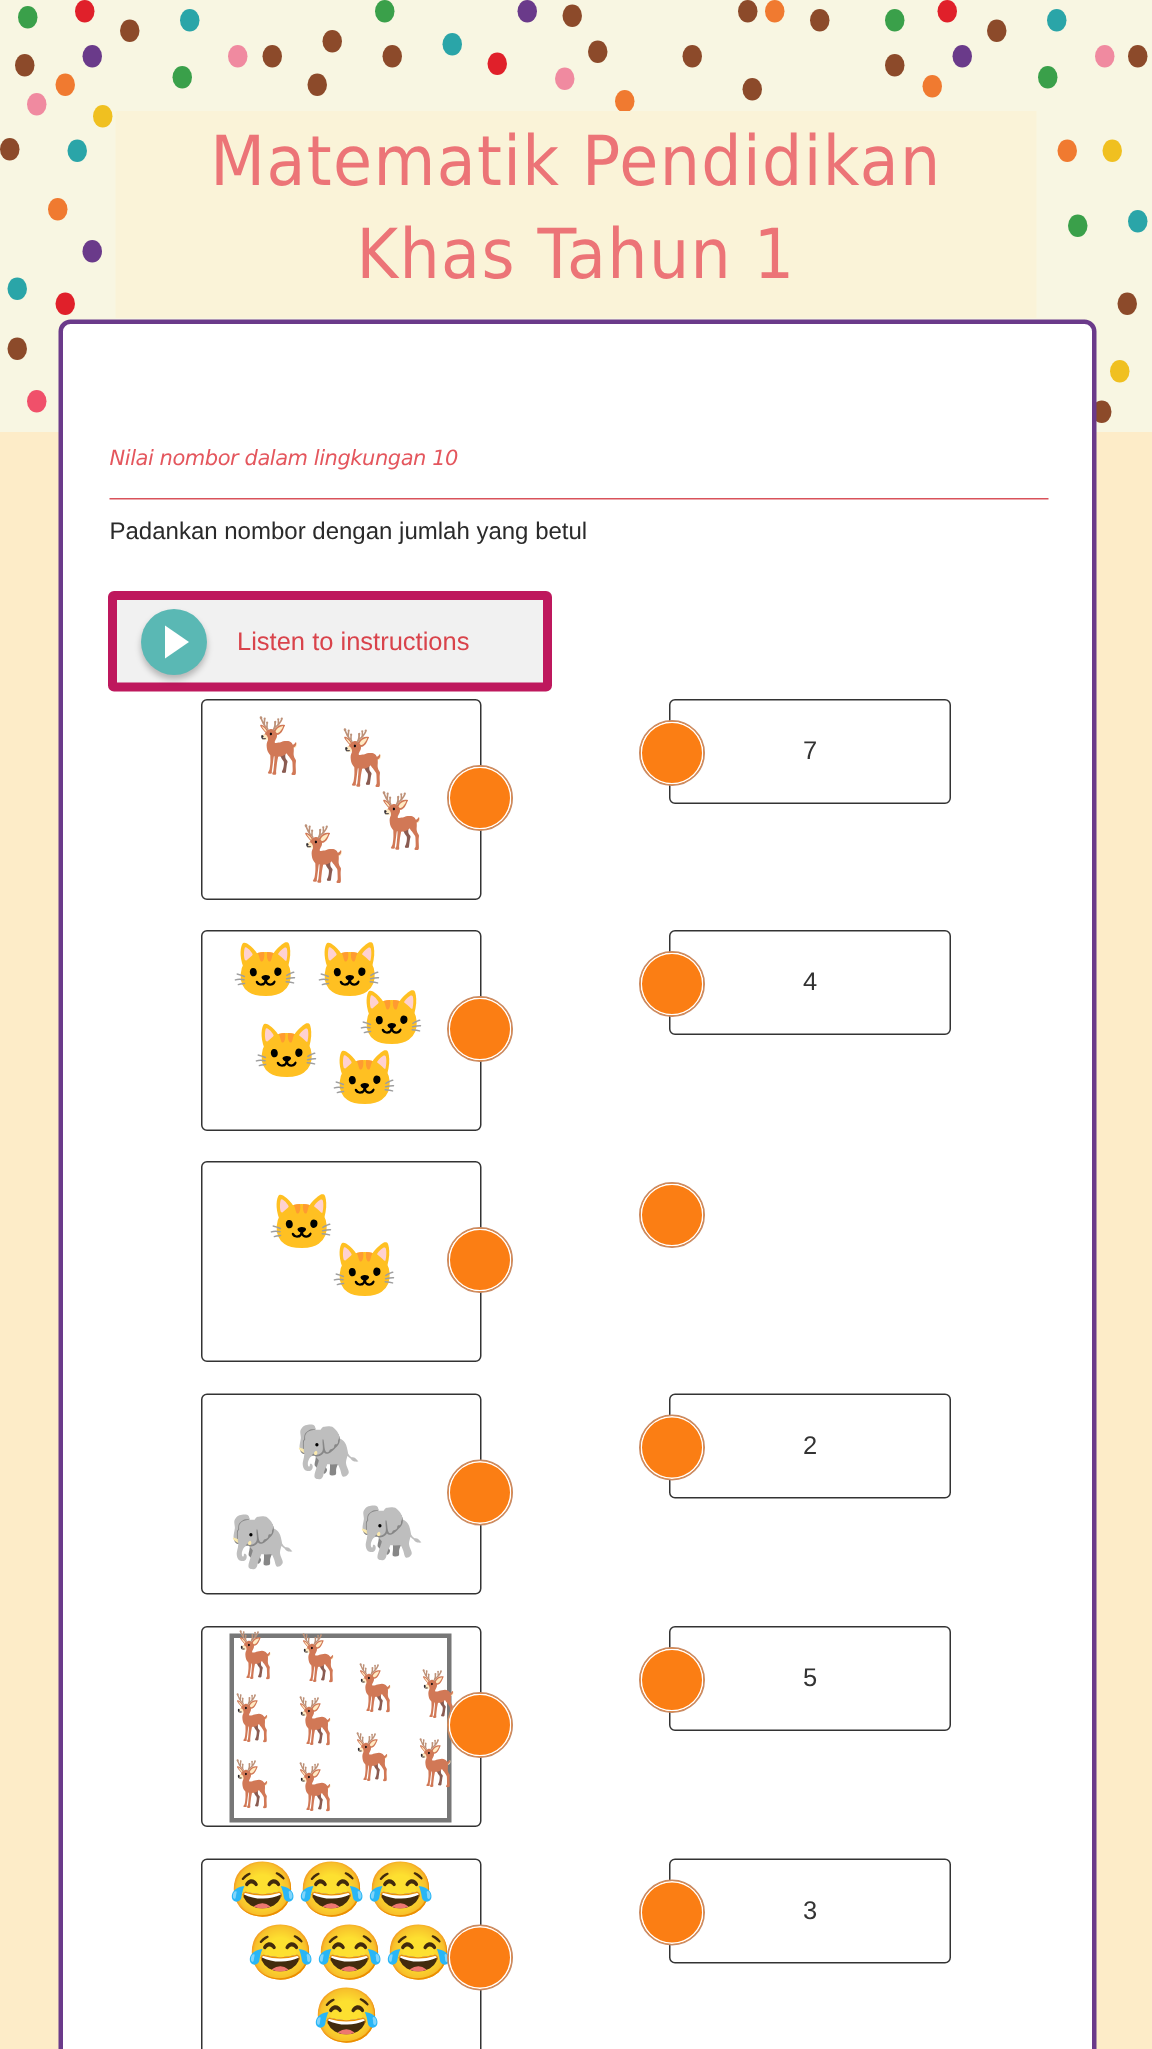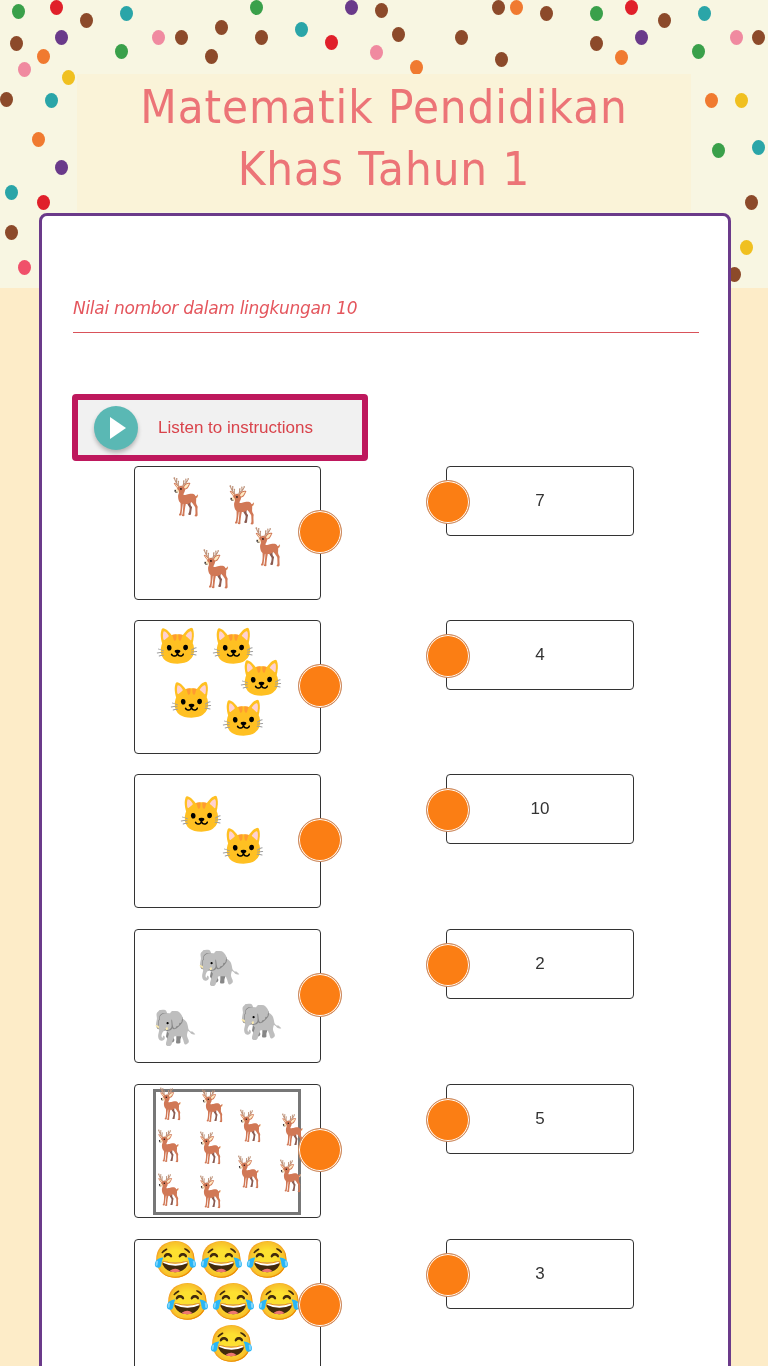--- a/index.html
+++ b/index.html
@@ -20,21 +20,21 @@
     position:absolute; left:77px; top:76px; width:614px; text-align:center;
     color:#ec7477; font-family:"DejaVu Sans", sans-serif; font-weight:normal;
     font-size:46px; line-height:62px; letter-spacing:1px; transform:scaleX(0.92);
   }
   .card {
     position:absolute; left:39px; top:213px; width:686px; height:1170px;
     background:#fff; border:3px solid #6b3a8a; border-radius:8px;
   }
   .section-title {
     position:absolute; left:31px; top:82px; color:#e4565d;
-    font-family:"DejaVu Sans", sans-serif; font-size:17px; font-style:italic;
+    font-family:"DejaVu Sans", sans-serif; font-size:14px; font-style:italic;
     font-weight:normal; letter-spacing:-0.3px;
   }
   .section-rule {
     position:absolute; left:31px; top:116px; width:626px; height:1px; background:#d9525a;
   }
   .instruction {
     position:absolute; left:31px; top:130px; color:#2a2a2a; font-size:16px;
   }
   .listen-btn {
     position:absolute; left:30px; top:178px; width:284px; height:55px;
@@ -132,20 +132,21 @@
 
 <div class="title-box"></div>
 <div class="title">
   <div>Matematik Pendidikan</div>
   <div>Khas Tahun 1</div>
 </div>
 
 <div class="card">
   <div class="section-title">Nilai nombor dalam lingkungan 10</div>
   <div class="section-rule"></div>
+  <div class="instruction">Padankan nombor dengan jumlah yang betul</div>
 
   <div class="listen-btn">
     <div class="play-circle"></div>
     <div class="listen-label">Listen to instructions</div>
   </div>
 
   <div class="pic-box" style="left:92px;top:250px">
     <span class="emoji" style="left:30px;top:12px">🦌</span>
     <span class="emoji" style="left:86px;top:20px">🦌</span>
     <span class="emoji" style="left:112px;top:62px">🦌</span>
@@ -168,23 +169,20 @@
   <div class="num-box" style="left:404px;top:404px">
     <div class="num-label">4</div>
   </div>
   <div class="knob" style="left:384px;top:418px"></div>
 
   <div class="pic-box" style="left:92px;top:558px">
     <span class="emoji" style="left:44px;top:22px">🐱</span>
     <span class="emoji" style="left:86px;top:54px">🐱</span>
   </div>
   <div class="knob" style="left:256px;top:602px"></div>
-  <div class="num-box" style="left:404px;top:558px">
-    <div class="num-label">10</div>
-  </div>
   <div class="knob" style="left:384px;top:572px"></div>
 
   <div class="pic-box" style="left:92px;top:713px">
     <span class="emoji" style="left:62px;top:20px">🐘</span>
     <span class="emoji" style="left:18px;top:80px">🐘</span>
     <span class="emoji" style="left:104px;top:74px">🐘</span>
   </div>
   <div class="knob" style="left:256px;top:757px"></div>
   <div class="num-box" style="left:404px;top:713px">
     <div class="num-label">2</div>

